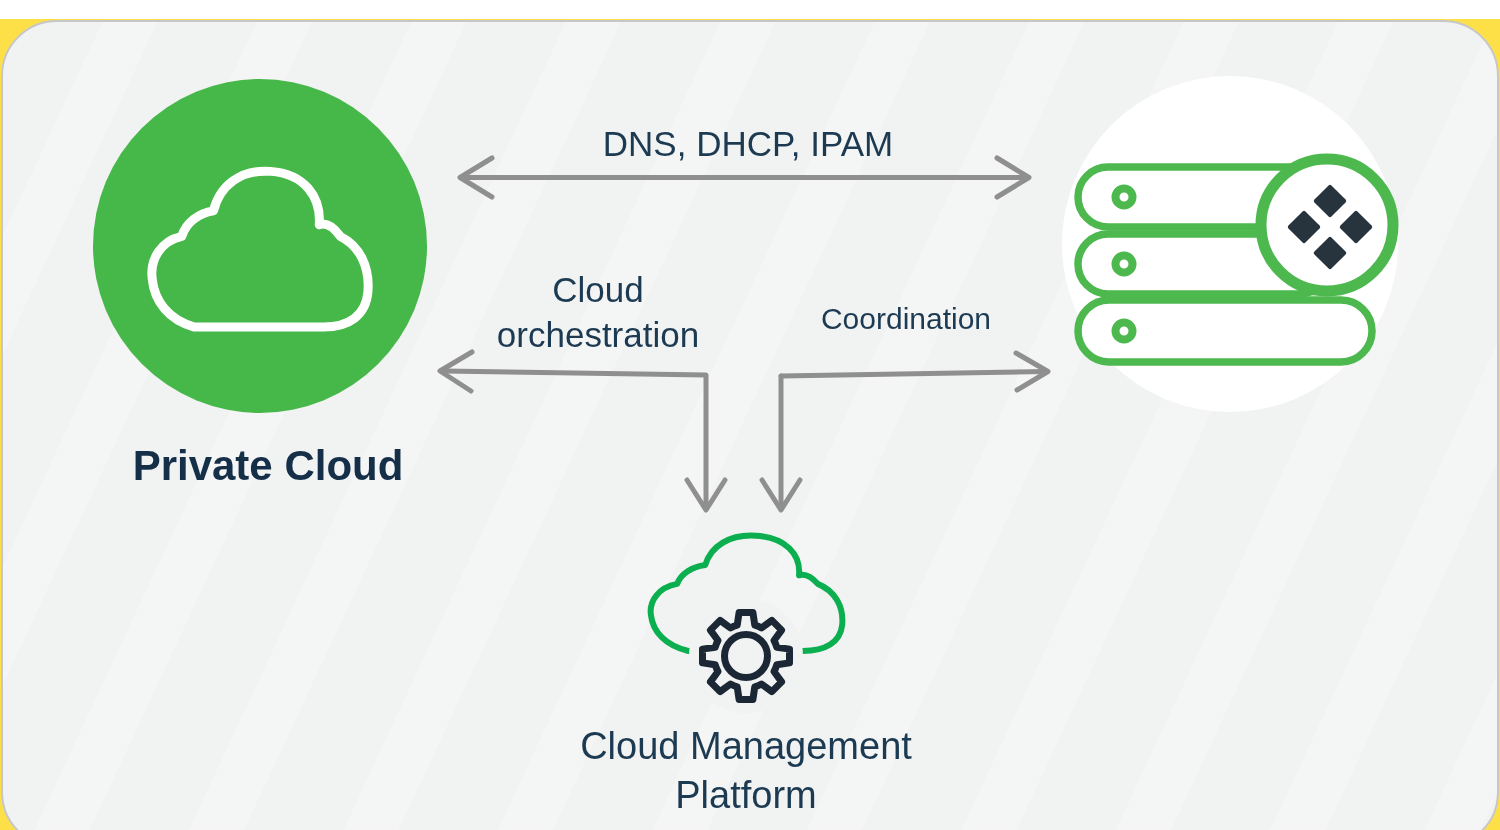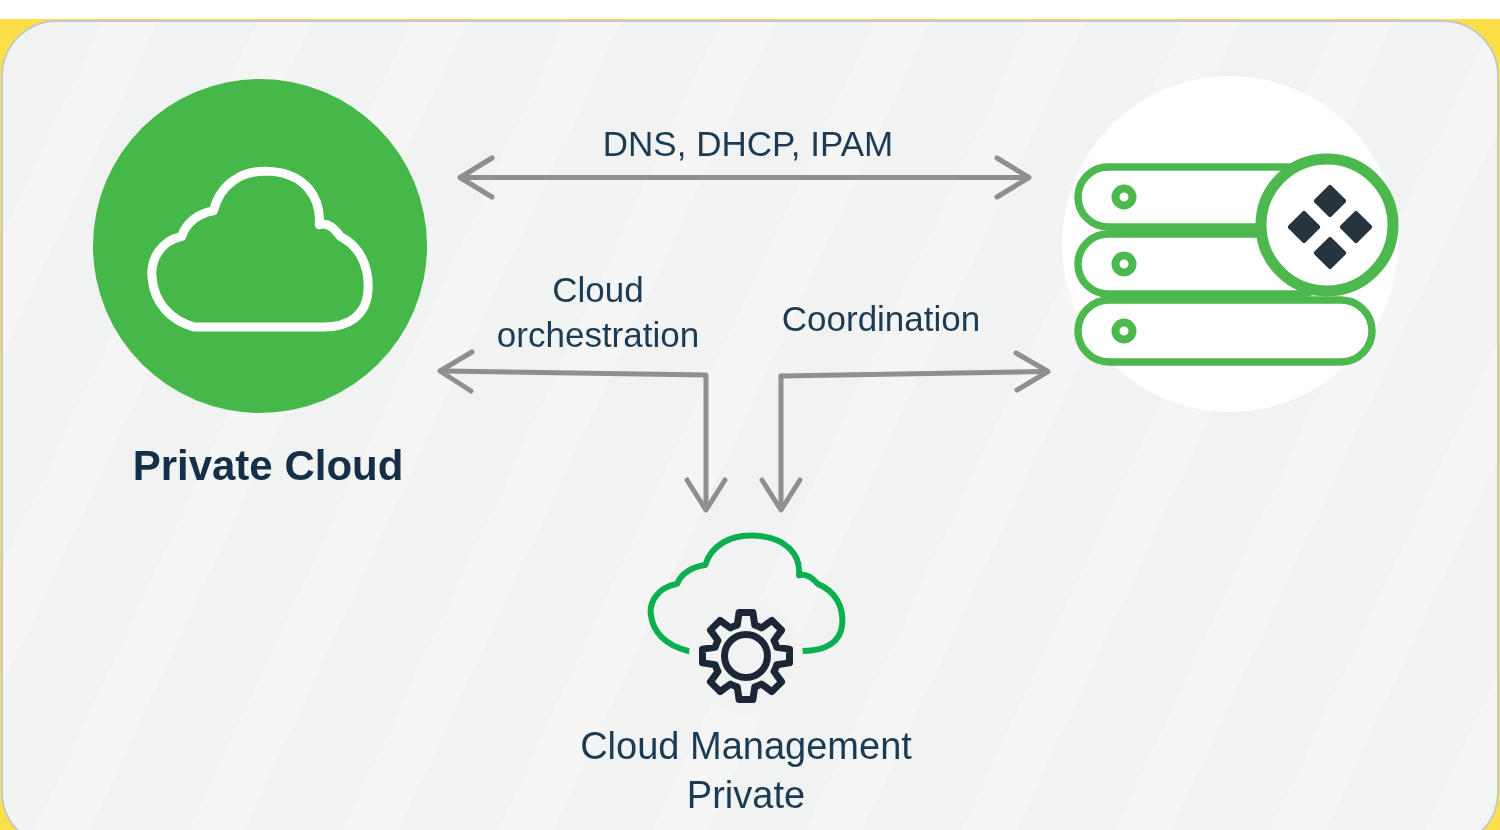--- a/index.html
+++ b/index.html
@@ -17,21 +17,21 @@
     background:repeating-linear-gradient(115deg,rgba(255,255,255,0) 0 90px,rgba(255,255,255,.25) 90px 140px);
   }
   svg.layer{position:absolute;left:0;top:0;width:1500px;height:830px;}
   .label{
     position:absolute;text-align:center;white-space:pre-line;
     color:var(--navy-text,#1C3A52);
     font-family:"Liberation Sans",sans-serif;
   }
   .lbl-dns{left:548px;top:104px;width:400px;font-size:35px;line-height:42px;}
   .lbl-orch{left:448px;top:248px;width:300px;font-size:35px;line-height:45px;}
-  .lbl-coord{left:731px;top:279px;width:300px;font-size:35px;line-height:42px;}
+  .lbl-coord{left:756px;top:279px;width:300px;font-size:30px;line-height:42px;}
   .lbl-pc{left:118px;top:423px;width:300px;font-size:42px;line-height:48px;font-weight:bold;color:var(--navy-heading,#152F49);}
   .lbl-cmp{left:546px;top:703px;width:400px;font-size:38px;line-height:49px;}
 
   
   .fill-green{fill:var(--green-primary,#46B749);}
   .stroke-white{stroke:#ffffff;fill:none;}
   .white-fill{fill:#ffffff;}
   .srv{fill:#ffffff;stroke:var(--green-server,#4CB84E);}
   .cloud-green{stroke:var(--green-cloud,#0CAF50);fill:none;}
   .halo{fill:var(--card-bg,#F1F2F2);}
@@ -127,14 +127,14 @@
       </g>
     </g>
   </svg>
 
   <div class="label lbl-dns">DNS, DHCP, IPAM</div>
   <div class="label lbl-orch">Cloud
 orchestration</div>
   <div class="label lbl-coord">Coordination</div>
   <div class="label lbl-pc">Private Cloud</div>
   <div class="label lbl-cmp">Cloud Management
-Private</div>
+Platform</div>
 </div>
 
 </body></html>

